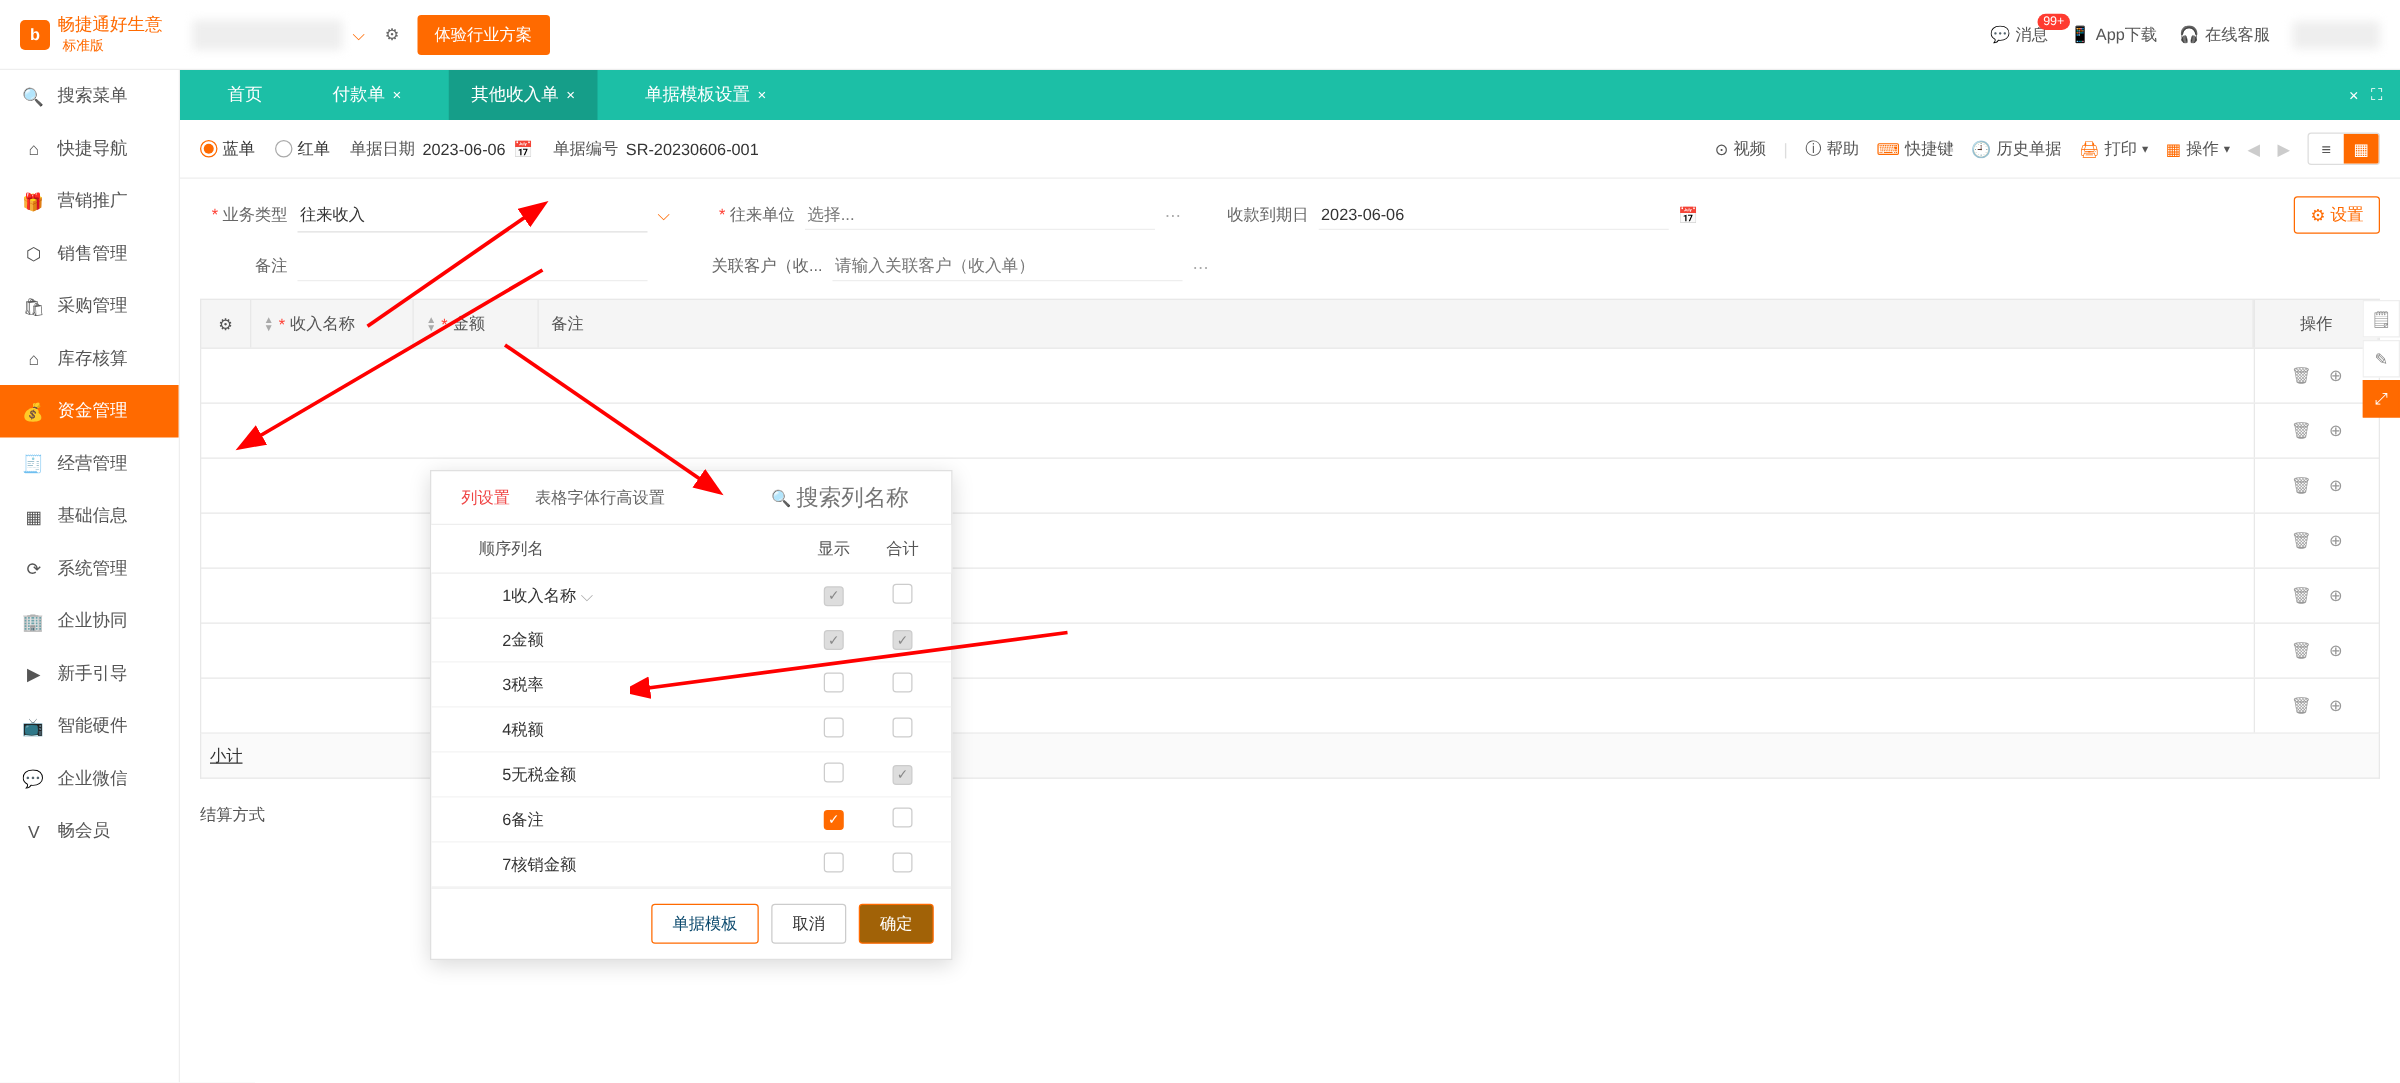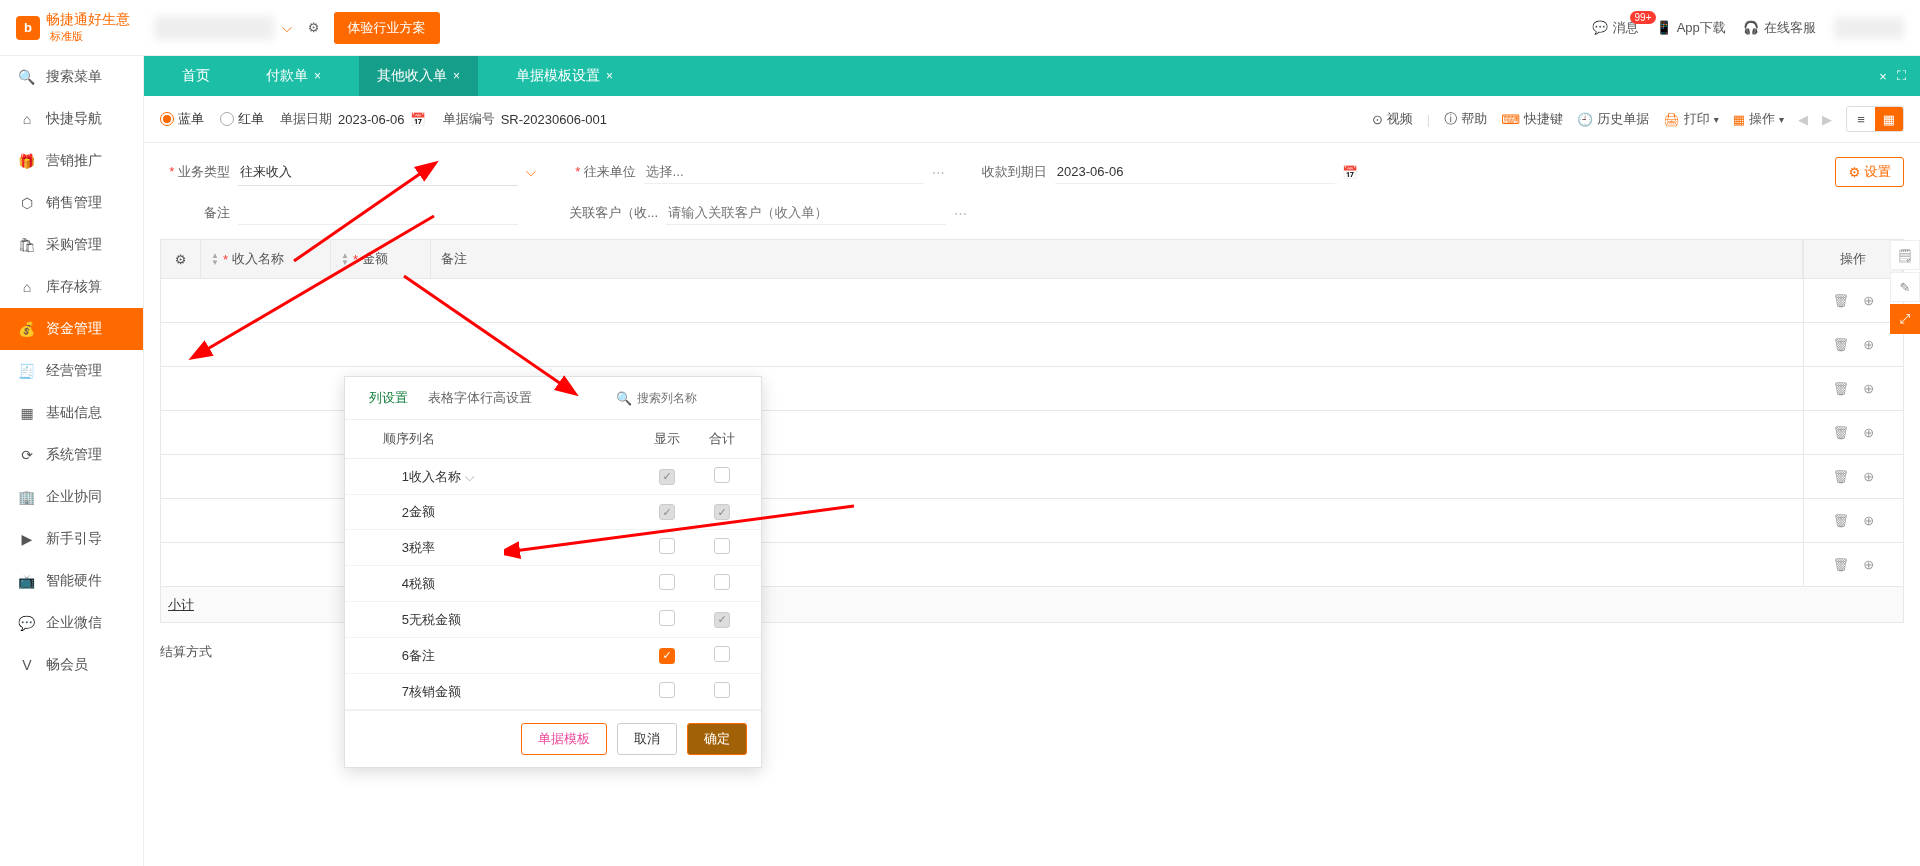--- a/index.html
+++ b/index.html
@@ -84,38 +84,38 @@
     .td-ops span { cursor: pointer; }
     
     .subtotal { display: flex; background: #fafafa; border: 1px solid #e8e8e8; border-top: none; height: 36px; align-items: center; font-weight: 500; }
     .sub-label { width: 40px; text-align: center; text-decoration: underline; }
     .sub-amt { width: 230px; text-align: right; padding-right: 24px; }
     
     
     .popup { position: absolute; left: 200px; top: 280px; width: 418px; background: #fff; border: 1px solid #e0e0e0; box-shadow: 0 4px 16px rgba(0,0,0,.15); z-index: 100; }
     .popup-tabs { display: flex; border-bottom: 1px solid #eee; padding: 0 14px; align-items: center; }
     .ptab { padding: 12px 10px; cursor: pointer; color: #666; font-size: 13px; }
-    .ptab.active { color: #15803d; }
+    .ptab.active { color: #ef4444; }
     .psearch { margin-left: auto; display: flex; align-items: center; gap: 4px; color: #aaa; padding-right: 10px; }
-    .psearch input { border: none; outline: none; width: 100px; font-size: 12px; }
+    .psearch input { border: none; outline: none; width: 100px; font-size: 18px; }
     .ptable { }
     .pthead { display: flex; background: #fff; border-bottom: 1px solid #eee; padding: 10px 14px; font-weight: 500; color: #555; }
     .pc-order { width: 50px; text-align: right; }
     .pc-name { flex: 1; }
     .pc-show { width: 60px; text-align: center; }
     .pc-sum { width: 50px; text-align: center; }
     .prow { display: flex; padding: 8px 14px; border-bottom: 1px solid #f3f3f3; align-items: center; }
     .checkbox { width: 16px; height: 16px; border: 1px solid #ccc; border-radius: 3px; display: inline-flex; align-items: center; justify-content: center; background: #fff; }
     .checkbox.checked { background: #ff6a00; border-color: #ff6a00; color: #fff; }
     .checkbox.checked::after { content: "✓"; font-size: 11px; }
     .checkbox.grey-checked { background: #ddd; border-color: #ccc; }
     .checkbox.grey-checked::after { content: "✓"; font-size: 11px; color: #888; }
     .popup-footer { display: flex; justify-content: flex-end; gap: 10px; padding: 12px 14px; border-top: 1px solid #eee; }
     .btn { padding: 6px 16px; border-radius: 3px; cursor: pointer; font-size: 13px; }
-    .btn-outline-orange { border: 1px solid #ff6a00; color: #ec4899; background: #fff; }
+    .btn-outline-orange { border: 1px solid #ff6a00; color: #0c4a6e; background: #fff; }
     .btn-default { border: 1px solid #ccc; background: #fff; color: #333; }
     .btn-primary { border: 1px solid #ff6a00; background: #a16207; color: #fff; }
     
     
     .bottom { padding: 20px 16px; display: flex; gap: 20px; align-items: center; color: #555; }
     .add-link { color: #ff6a00; cursor: pointer; display: flex; align-items: center; gap: 3px; }
     
     
     .arrow { position: absolute; pointer-events: none; z-index: 200; }
     

